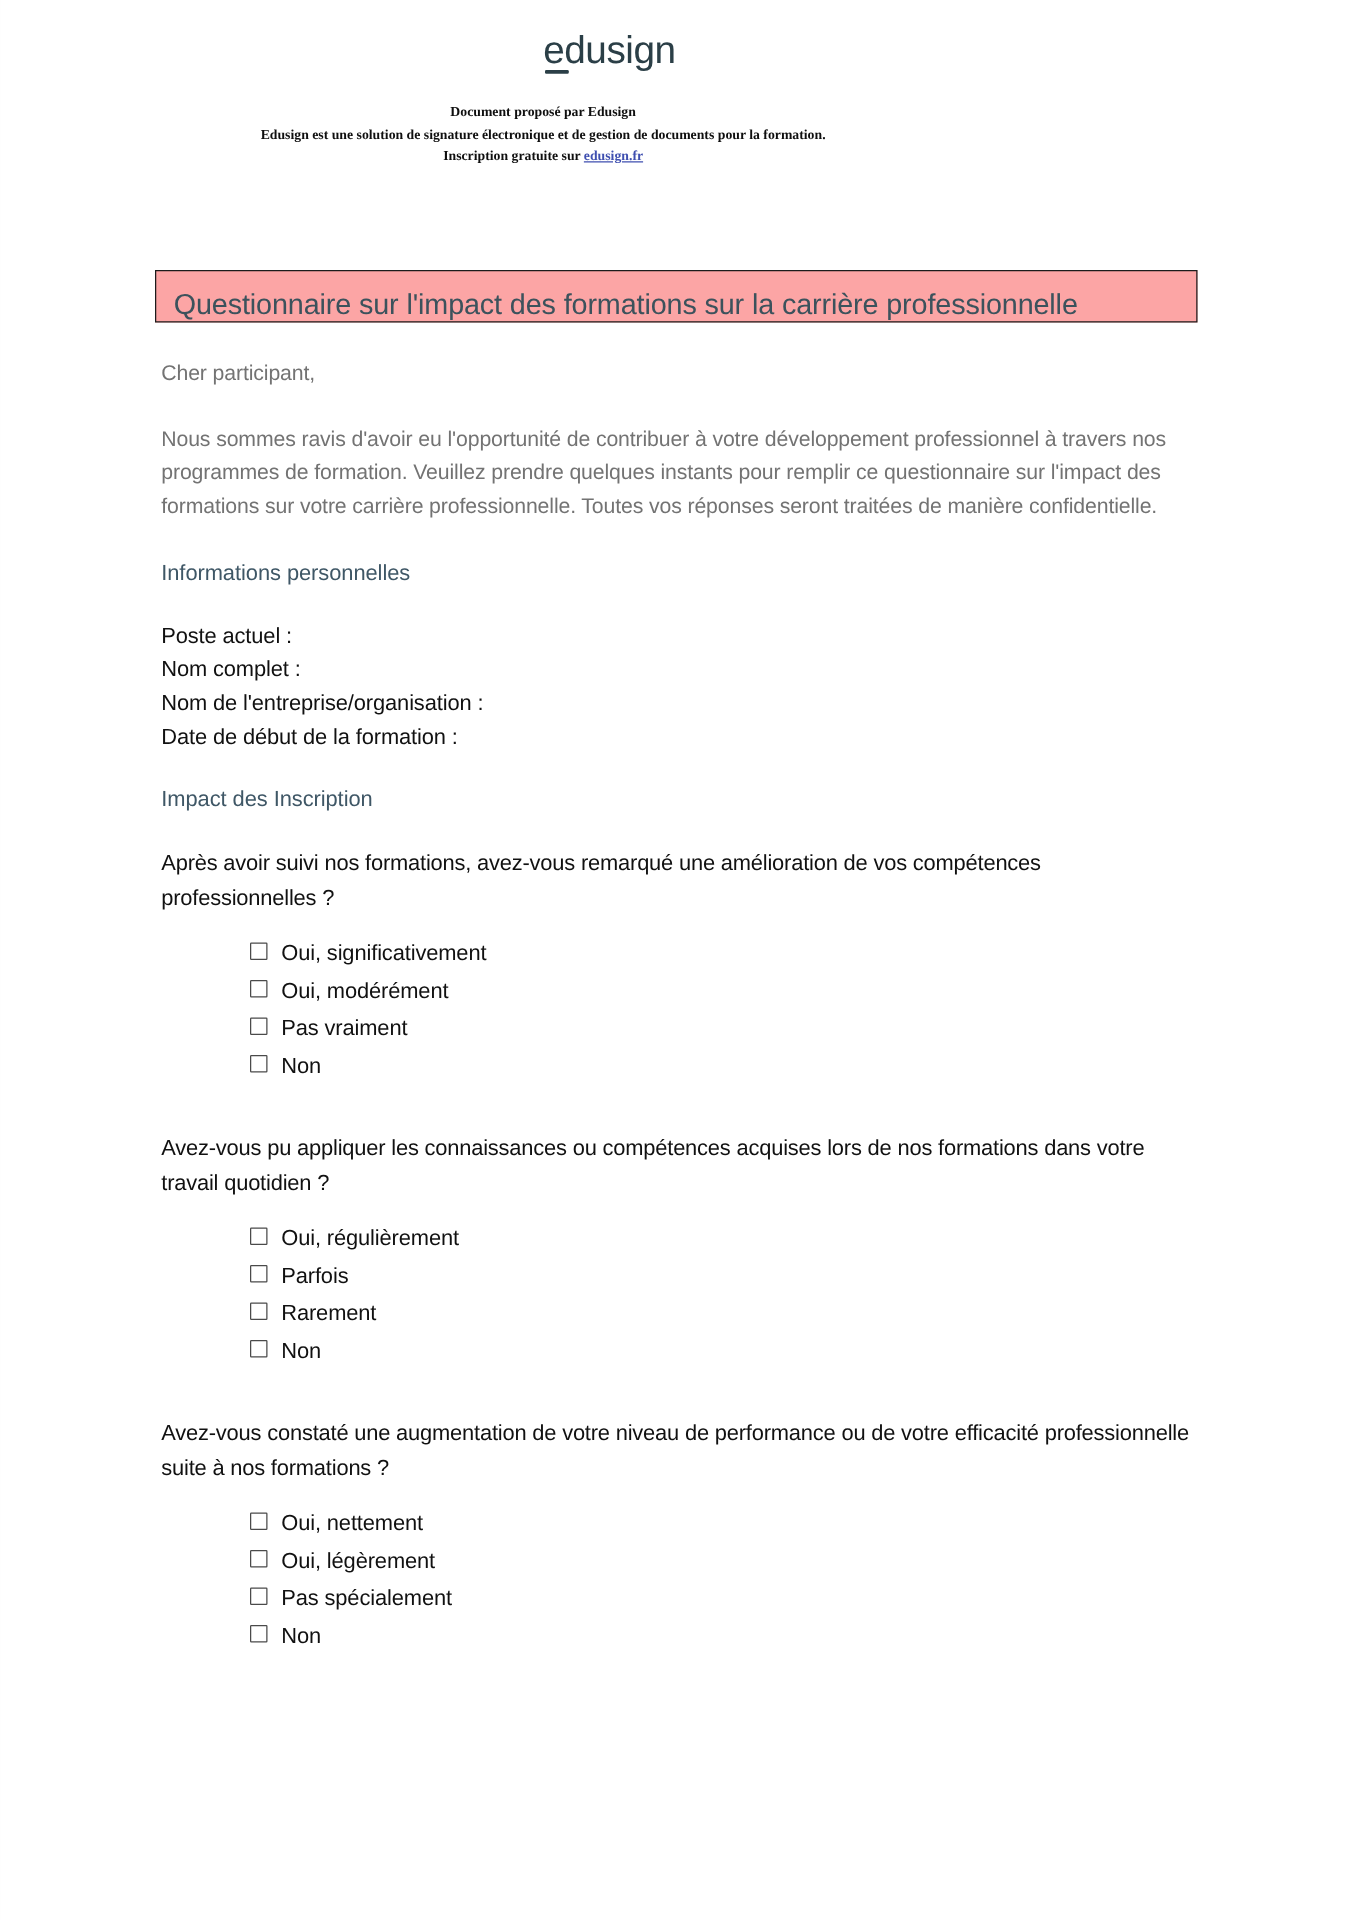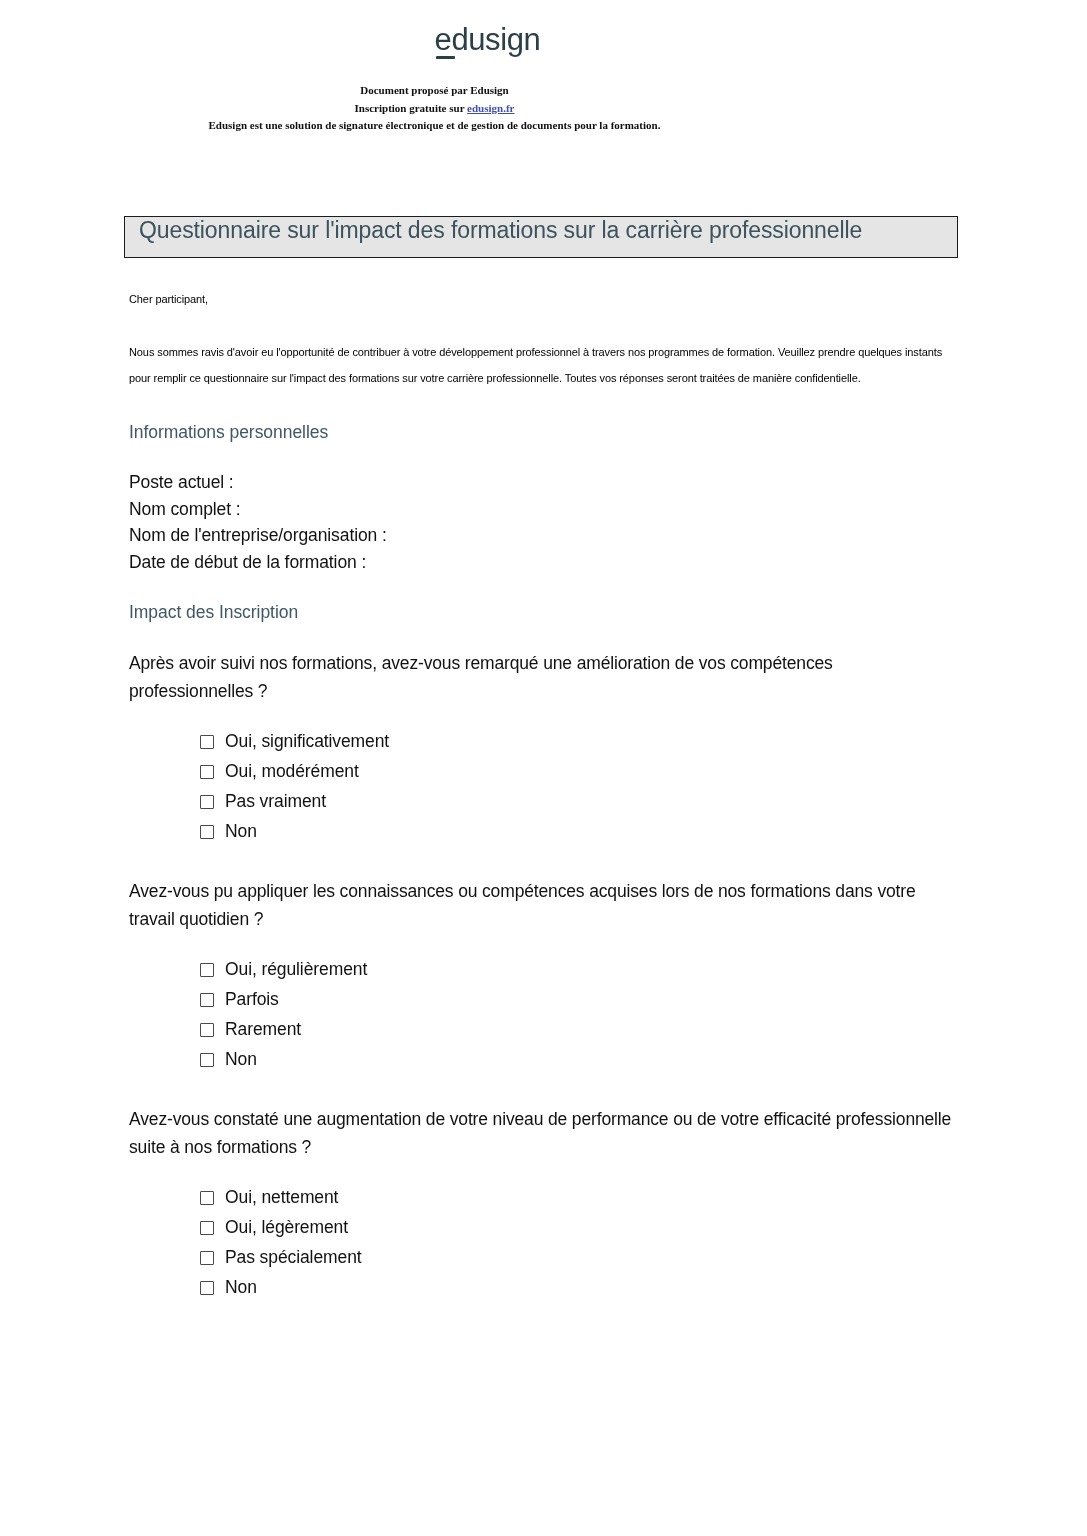--- a/index.html
+++ b/index.html
@@ -78,45 +78,45 @@
   
   .title-box {
     position: absolute;
     top: 216px;
     left: 124px;
     width: 834px;
     height: 42px;
     box-sizing: border-box;
     border: 1.6px solid #1c1c1c;
     display: flex;
-    align-items: flex-start;
+    align-items: flex-end;
     padding-left: 14px;
-    background: #e5e5e5;
+    background: #fca5a5;
   }
   .title-box .title-text {
     font-family: "Liberation Sans", sans-serif;
     font-size: 23px;
     font-weight: 400;
     color: #3c525c;
     letter-spacing: -0.1px;
     white-space: nowrap;
   }
 
   
   .content {
     position: absolute;
     top: 286px;
     left: 129px;
     width: 830px;
   }
 
   .para {
-    font-size: 11px;
+    font-size: 17px;
     line-height: 26.6px;
-    color: #000000;
+    color: #737373;
     margin: 0;
     letter-spacing: -0.1px;
   }
 
   .salutation { margin-bottom: 0; }
 
   .spacer-26 { height: 26px; }
   .spacer-22 { height: 22px; }
   .spacer-30 { height: 30px; }
 
@@ -148,21 +148,21 @@
     letter-spacing: -0.15px;
   }
 
   .options {
     margin: 0;
     padding: 0 0 0 39px;
     list-style: none;
   }
   .option-row {
     display: flex;
-    align-items: center;
+    align-items: flex-start;
     height: 30px;
     padding-left: 32px;
   }
   .checkbox {
     width: 14px;
     height: 14px;
     box-sizing: border-box;
     border: 1.6px solid #4a4a4a;
     background: #fff;
     flex: 0 0 auto;
@@ -195,24 +195,24 @@
 
   <div class="logo-wrap">
     <span class="logo">
       <span>edusign</span>
       <span class="e-underline"></span>
     </span>
   </div>
 
   <div class="doc-header">
     <span class="line">Document proposé par Edusign</span>
+    <span class="line">Edusign est une solution de signature électronique et de gestion de documents pour la formation.</span>
     <span class="line">
       <span>Inscription gratuite sur </span><a class="site-link" href="#">edusign.fr</a>
     </span>
-    <span class="line">Edusign est une solution de signature électronique et de gestion de documents pour la formation.</span>
   </div>
 
   <div class="title-box">
     <span class="title-text">Questionnaire sur l'impact des formations sur la carrière professionnelle</span>
   </div>
 
   <div class="content">
 
     <p class="para salutation">Cher participant,</p>
 

